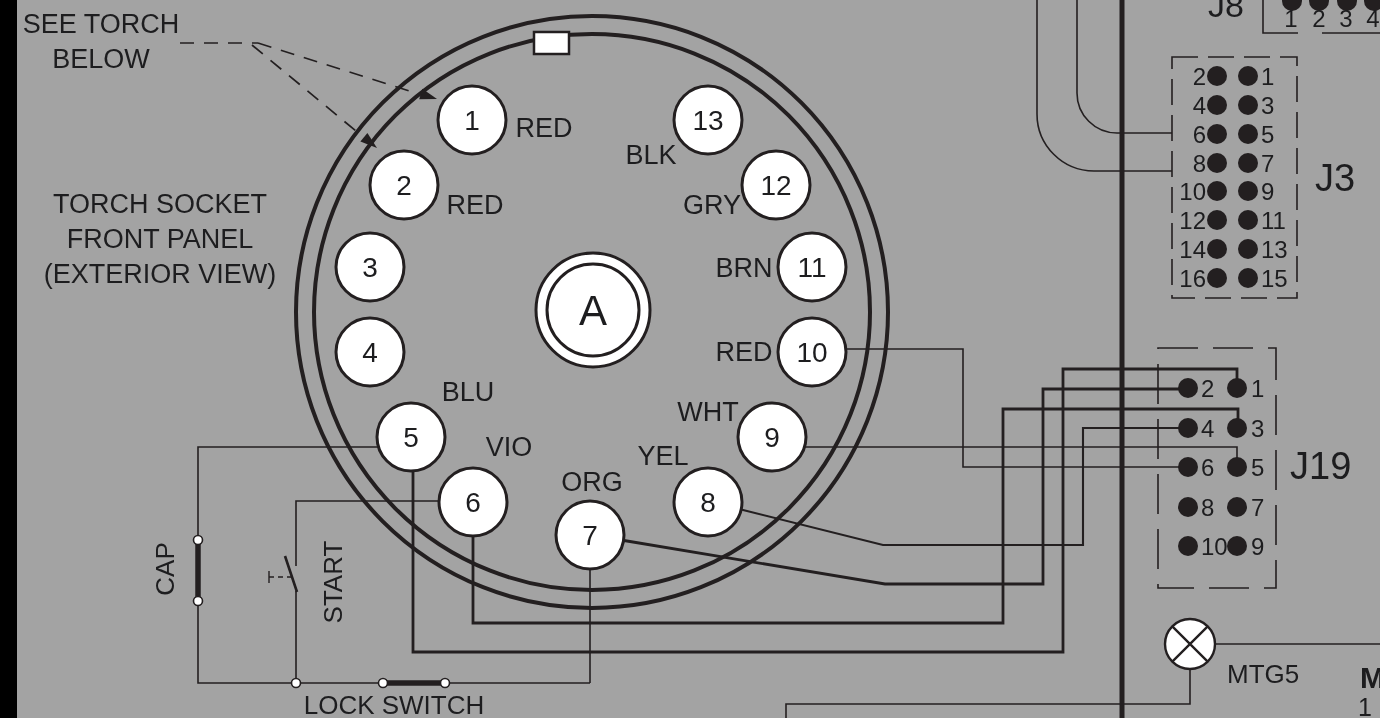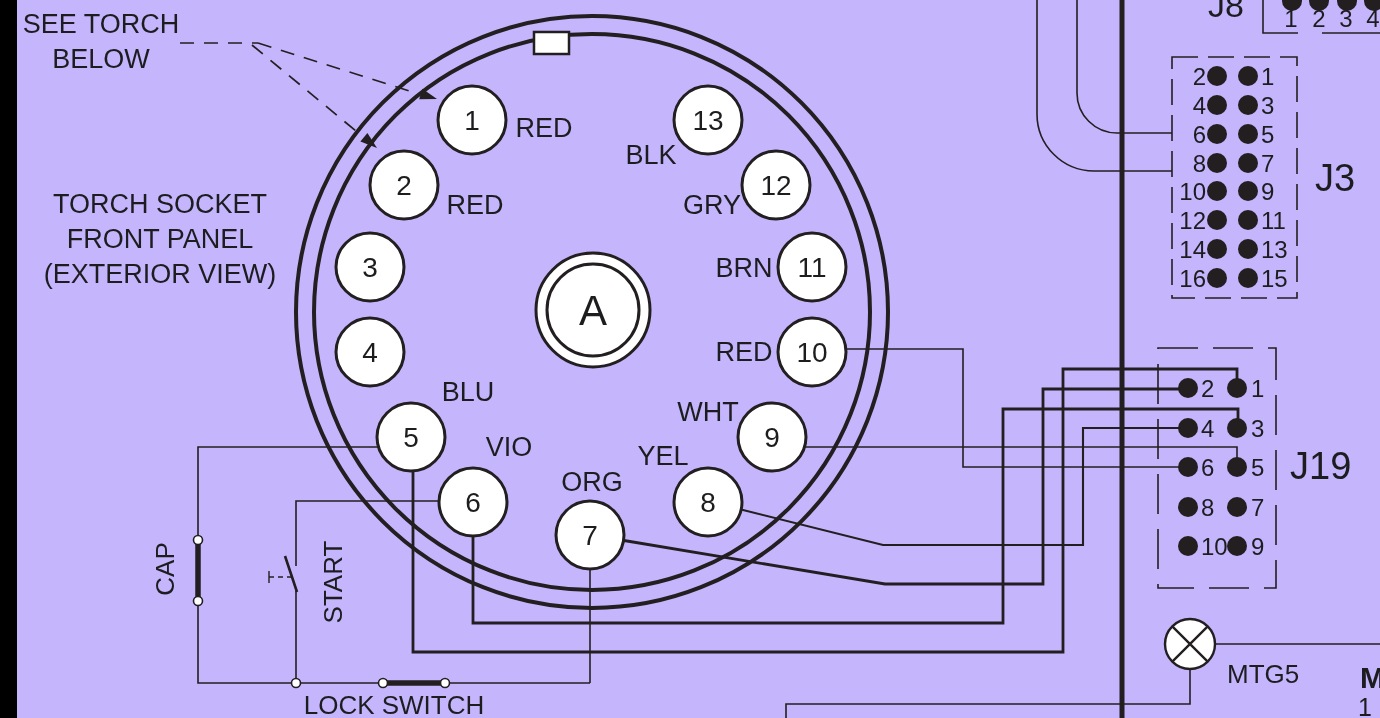--- a/index.html
+++ b/index.html
@@ -1,16 +1,16 @@
 <!DOCTYPE html>
 <html><head>
 <meta charset="utf-8">
 <style>
   html,body{margin:0;padding:0;background:#ffffff;}
-  .stage{position:relative;width:1380px;height:718px;background:#c4b5fd;overflow:hidden;}
+  .stage{position:relative;width:1380px;height:718px;background:#a3a3a3;overflow:hidden;}
   svg{display:block;}
   .t{font-family:"Liberation Sans","DejaVu Sans",sans-serif;fill:#1d1d1f;}
   .t-callout{font-size:27px;}
   .t-title{font-size:27px;}
   .t-pin{font-size:28px;}
   .t-wire{font-size:27px;}
   .t-conn{font-size:24px;}
   .t-connlabel{font-size:38px;}
   .t-j8label{font-size:34px;}
   .t-comp{font-size:26px;}

